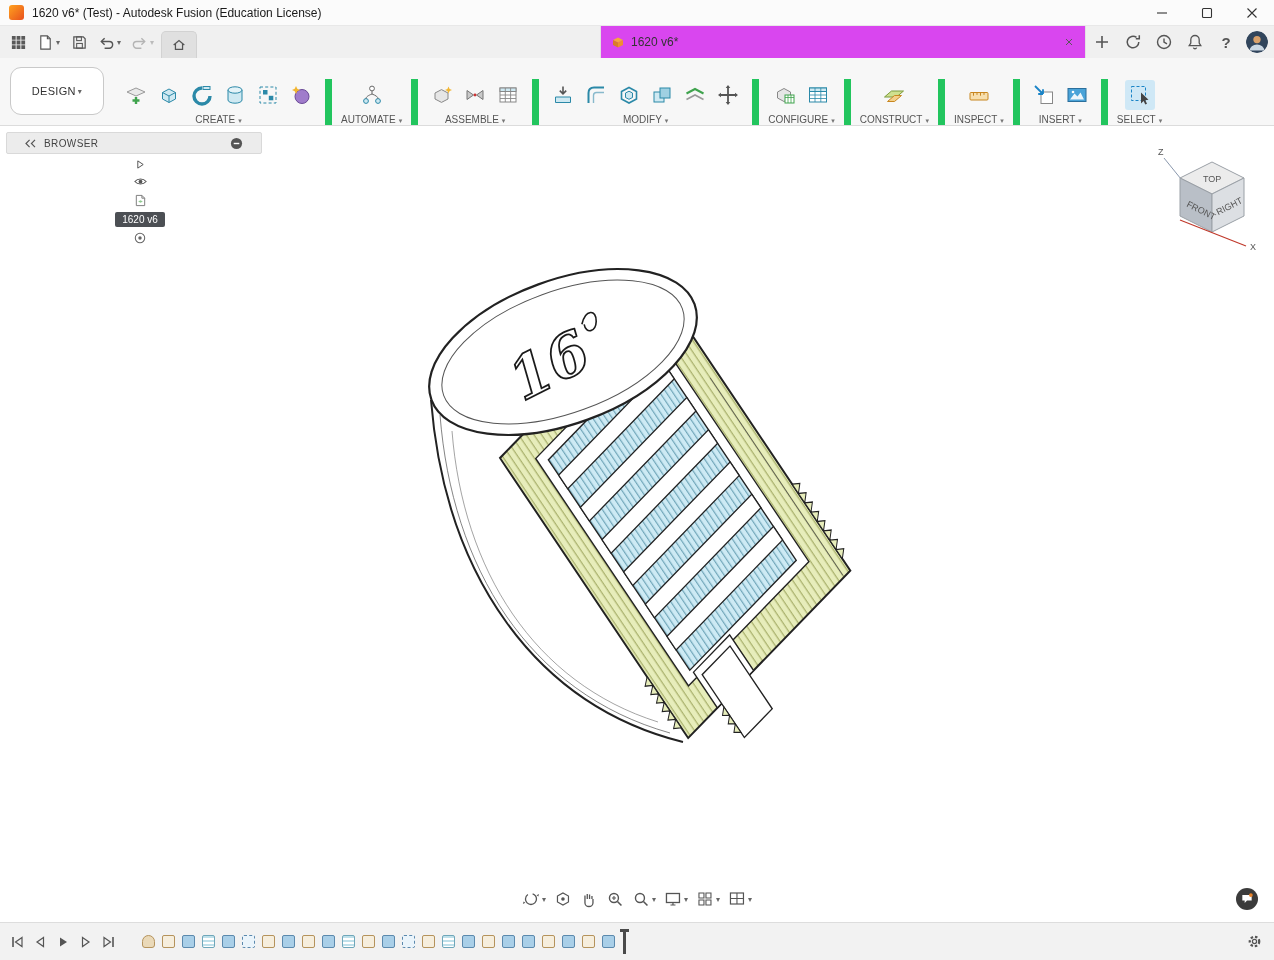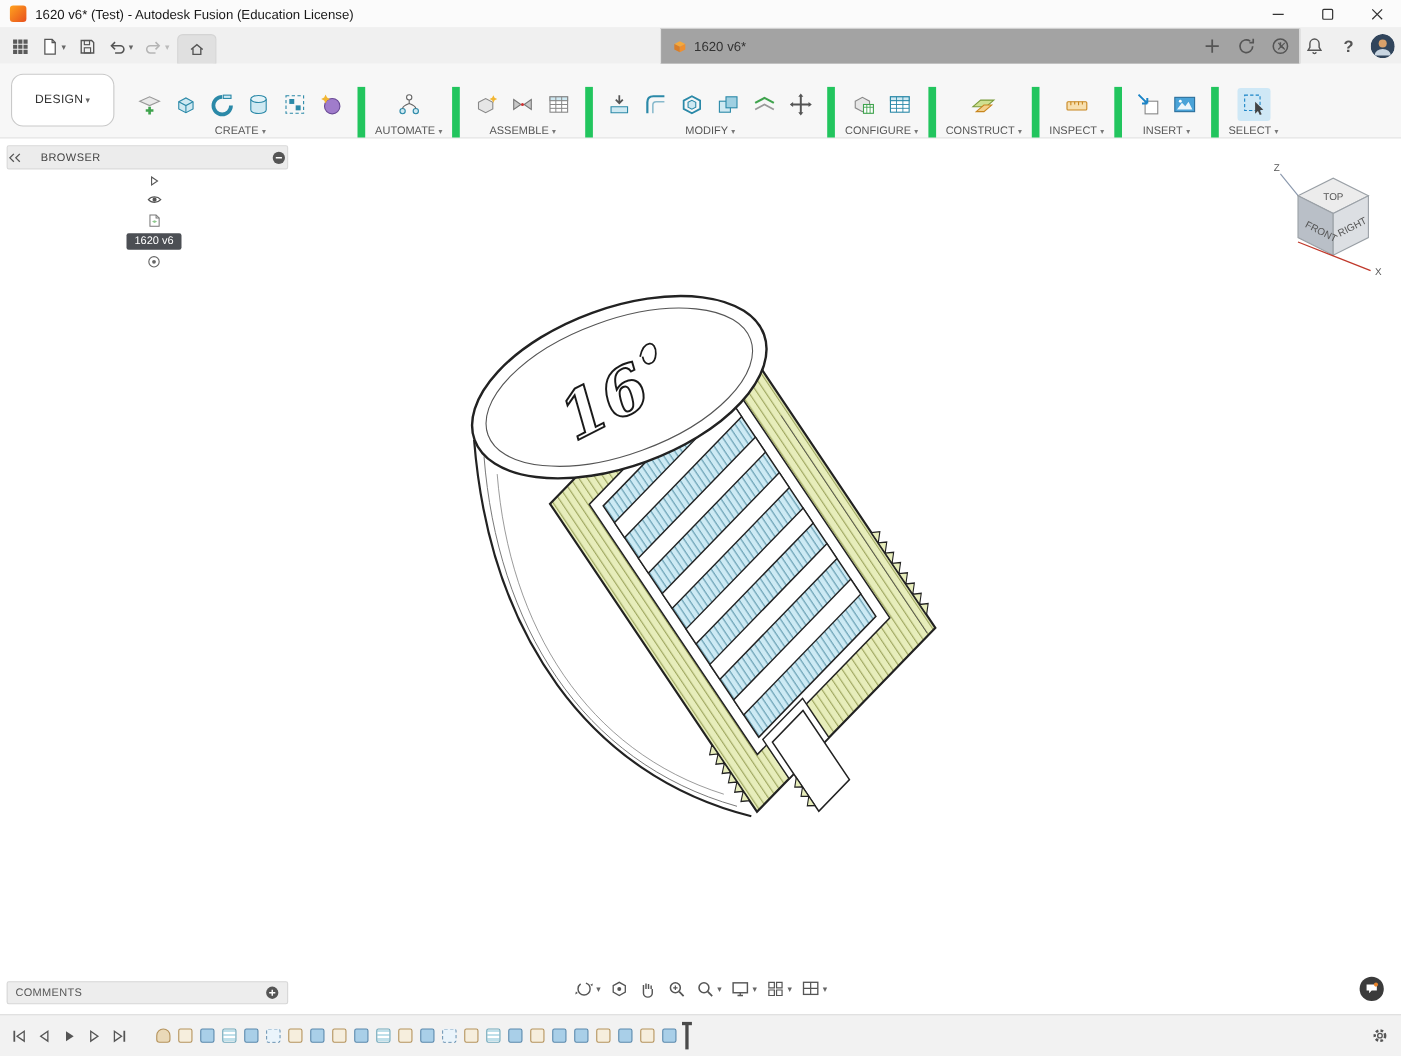--- a/index.html
+++ b/index.html
@@ -20,21 +20,21 @@
   
   .appbar { position:absolute; left:0; top:26px; width:100%; height:32px; background:#f0f0f0; }
   .appbar-left { position:absolute; left:6px; top:0; height:32px; display:flex; align-items:center; gap:4px; }
   .abtn { height:26px; min-width:24px; padding:0 3px; display:flex; align-items:center; justify-content:center; border-radius:3px; }
   .abtn svg { width:17px; height:17px; }
   .has-caret::after { content:"▾"; font-size:8px; color:#666; margin-left:2px; }
   .disabled { opacity:.38; }
   .home-tab { width:36px; height:27px; margin-top:5px; align-self:flex-end; background:#e0e0e0;
               border:1px solid #d2d2d2; border-bottom:none; border-radius:5px 5px 0 0;
               display:flex; align-items:center; justify-content:center; }
-  .tabstrip { position:absolute; left:600px; top:0; width:582px; height:32px; background:#a3a3a3;
+  .tabstrip { position:absolute; left:600px; top:0; width:486px; height:32px; background:#d946ef;
               border-left:1px solid #e2e2e2; border-right:1px solid #e2e2e2;
               display:flex; align-items:center; }
   .doc-tab { display:flex; align-items:center; gap:6px; padding:0 10px; height:100%; }
   .doc-tab-label { font-size:12px; color:#333; }
   .tab-close { margin-left:auto; margin-right:6px; width:20px; height:20px; display:flex; align-items:center; justify-content:center; border-radius:3px; }
   .appbar-right { position:absolute; right:6px; top:0; height:32px; display:flex; align-items:center; gap:9px; }
   .rbtn { width:22px; height:22px; display:flex; align-items:center; justify-content:center; }
   .rbtn svg { width:18px; height:18px; }
   .help-glyph { font-size:15px; color:#555; font-weight:bold; }
   .avatar { width:22px; height:22px; border-radius:50%; overflow:hidden; }
@@ -55,21 +55,21 @@
   .tool.selected { background:#cfe8f6; }
   .tool svg { width:24px; height:24px; }
   .rlabel { font-size:10px; color:#555; margin-top:3px; }
   .rlabel::after { content:"▾"; font-size:7px; color:#777; margin-left:3px; }
 
   
   .canvas { position:absolute; left:0; top:126px; width:1274px; height:834px; background:#fff; }
 
   .browser-panel { position:absolute; left:6px; top:6px; width:256px; }
   .browser-header { height:22px; background:#ececec; border:1px solid #d9d9d9; border-radius:2px;
-                    display:flex; align-items:center; padding:0 1px; gap:18px; }
+                    display:flex; align-items:center; padding:0 18px; gap:8px; }
   .browser-title { font-size:10px; color:#444; letter-spacing:.4px; }
   .browser-row { display:flex; align-items:center; gap:5px; padding:6px 0 0 12px;flex-direction:column; }
   .comp-badge { background:#4c4f54; color:#fff; font-size:10px; padding:2px 7px; border-radius:2px; }
 
   .viewcube { position:absolute; left:1150px; top:14px; width:120px; height:115px; }
   .viewcube text { font-size:9px; fill:#555; font-family:"Liberation Sans",sans-serif; }
 
   .model { position:absolute; left:400px; top:119px; width:470px; height:545px; }
   .hyf { fill:var(--outer-hatch-fill,#e7edbb); }
   .hyl { stroke:var(--outer-hatch-line,#99a258); stroke-width:1; }
@@ -526,27 +526,20 @@
       <g transform="rotate(-20 163 107)">
         <ellipse cx="163" cy="107" rx="140" ry="72" fill="#ffffff" stroke="#222" stroke-width="2.2"></ellipse>
         <ellipse cx="163" cy="107" rx="127" ry="61" fill="none" stroke="#555" stroke-width="1"></ellipse>
       </g>
       <g transform="rotate(-27 150 118)">
         <text class="engraved" x="108" y="140">16</text>
         <path d="M196,98 c10,-12 20,-7 14,4 c-5,9 -15,7 -12,-3" fill="none" stroke="#1a1a1a" stroke-width="1.6"></path>
       </g>
     </svg>
 
-    <div class="comments-bar">
-      <span class="comments-label">COMMENTS</span>
-      <svg viewBox="0 0 14 14" width="13" height="13" style="margin-left:auto">
-          <circle cx="7" cy="7" r="6" fill="#555"></circle>
-          <path d="M4 7 H10 M7 4 V10" stroke="#fff" stroke-width="1.4"></path>
-        </svg>
-    </div>
 
     <div class="navbar">
       <div class="nav-btn has-caret">
         <svg viewBox="0 0 18 18">
             <circle cx="9" cy="9" r="5.5" fill="none" stroke="#555" stroke-width="1.3" stroke-dasharray="22 5"></circle>
             <path d="M14.6 5.2 l2.4 -1.2 -0.6 2.6 Z" fill="#555"></path>
             <path d="M3.4 12.8 l-2.4 1.2 0.6 -2.6 Z" fill="#555"></path>
           </svg>
       </div>
       <div class="nav-btn">

